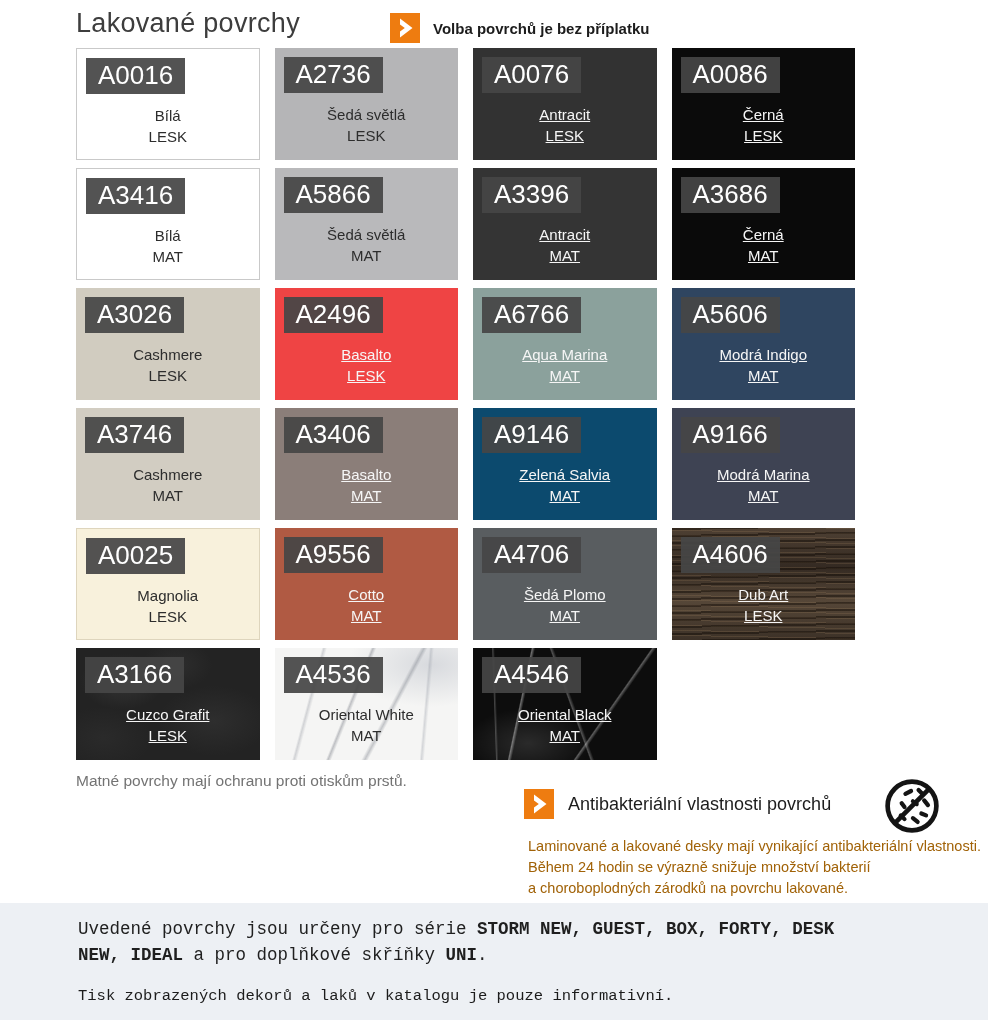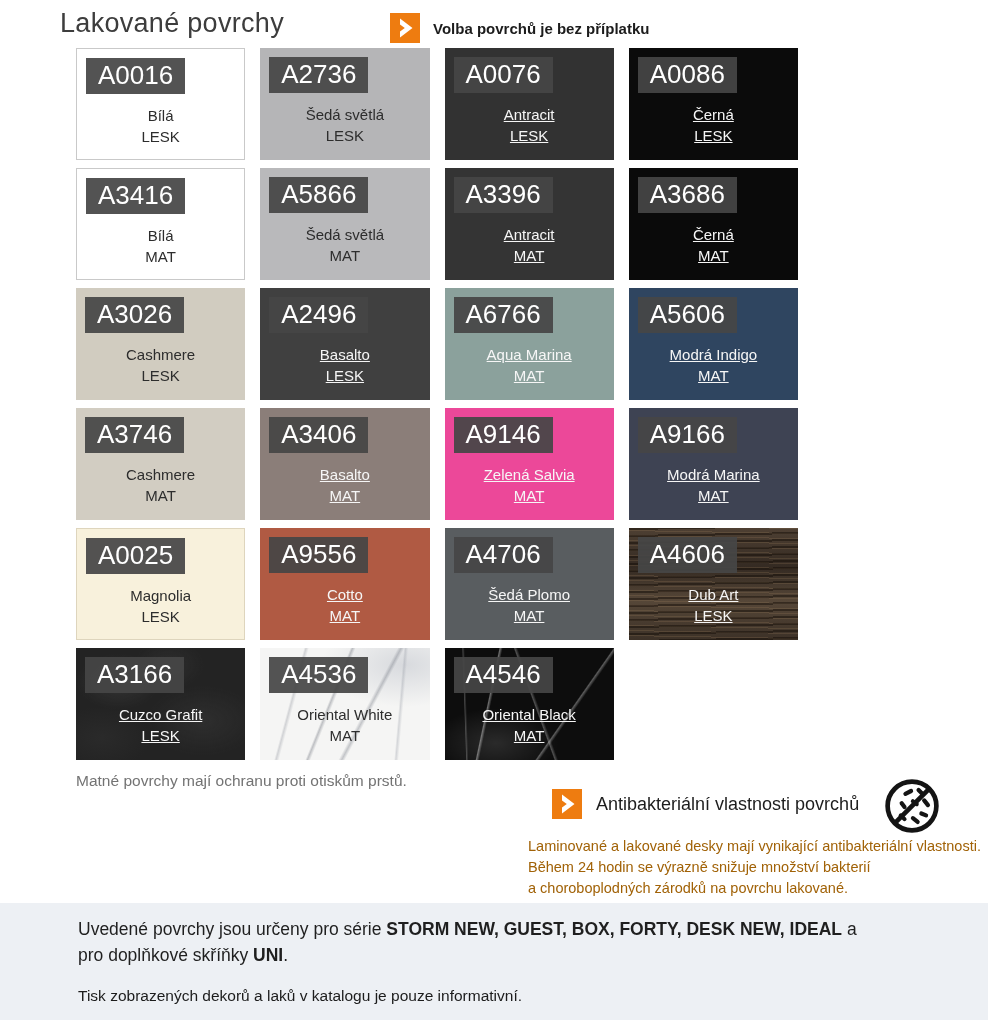--- a/index.html
+++ b/index.html
@@ -1,25 +1,25 @@
 <!DOCTYPE html>
 <html><head>
 <meta charset="utf-8">
 <style>
   html,body{margin:0;padding:0;background:#ffffff;}
   .page{position:relative;width:988px;height:1020px;background:#ffffff;overflow:hidden;
         font-family:"Liberation Sans", sans-serif;}
 
-  .title{position:absolute;left:60px;top:8px;font-size:27px;font-weight:400;color:#3d3d3d;letter-spacing:.3px;}
+  .title{position:absolute;left:76px;top:8px;font-size:27px;font-weight:400;color:#3d3d3d;letter-spacing:.3px;}
 
   .note-row{position:absolute;left:390px;top:13px;display:flex;align-items:center;gap:13px;}
   .arrow-box{width:30px;height:30px;display:block;}
   .note-text{font-size:15px;font-weight:700;color:#1c1c1c;}
 
-  .grid{position:absolute;left:76px;top:48px;width:722px;display:grid;
+  .grid{position:absolute;left:76px;top:48px;width:779px;display:grid;
         grid-template-columns:repeat(4,1fr);grid-auto-rows:112px;gap:8px 15px;}
   .swatch{position:relative;box-sizing:border-box;}
   .badge{position:absolute;left:9px;top:9px;background:rgba(70,70,70,.93);color:#ffffff;
          font-size:26px;line-height:1.08;padding:3px 12px 5px;white-space:nowrap;}
   .sname{position:absolute;left:0;top:58px;width:100%;text-align:center;font-size:15px;}
   .sfinish{position:absolute;left:0;top:79px;width:100%;text-align:center;font-size:15px;}
   .text-dark .sname,.text-dark .sfinish{color:#2d2d2d;}
   .text-light .sname,.text-light .sfinish{color:#f6f6f6;text-decoration:underline;}
 
   .tex-wood-dark{background-color:#46392c;background-image:
@@ -39,26 +39,26 @@
     radial-gradient(120px 60px at 85% 15%, rgba(203,206,212,.7), transparent 70%);}
   .tex-marble-black{background-color:#0d0d0d;background-image:
     linear-gradient(102deg, transparent 28%, rgba(255,255,255,.40) 28.6%, transparent 30%),
     linear-gradient(70deg, transparent 52%, rgba(255,255,255,.28) 52.6%, transparent 54%),
     linear-gradient(125deg, transparent 68%, rgba(255,255,255,.33) 68.6%, transparent 70%),
     linear-gradient(88deg, transparent 12%, rgba(255,255,255,.22) 12.5%, transparent 13.6%),
     radial-gradient(90px 50px at 30% 85%, rgba(255,255,255,.12), transparent 70%);}
 
   .fingerprint-note{position:absolute;left:76px;top:772px;font-size:15.5px;color:#737373;}
 
-  .anti-head{position:absolute;left:552px;top:789px;display:flex;align-items:center;gap:14px;}
+  .anti-head{position:absolute;left:524px;top:789px;display:flex;align-items:center;gap:14px;}
   .anti-heading{font-size:18px;color:#1d1d1d;}
   .bacteria-icon{position:absolute;left:882px;top:776px;width:60px;height:60px;}
   .anti-body{position:absolute;left:528px;top:836px;font-size:14.5px;color:#a16207;line-height:1.45;}
 
-  .footer{position:absolute;left:0;top:903px;width:988px;height:117px;background:#edf0f4;}
+  .footer{position:absolute;left:0;top:903px;width:988px;height:117px;background:#edf0f4;font-family:Liberation Mono, monospace;}
   .footer-series{position:absolute;left:78px;top:13px;width:790px;font-size:17.5px;
                  color:#1f1f1f;line-height:1.5;}
   .footer-series .b{font-weight:700;}
   .footer-info{position:absolute;left:78px;top:84px;font-size:15.5px;font-weight:400;color:#1c1c1c;}
 </style>
 </head>
 <body>
 
 <div class="page">
 
@@ -120,21 +120,21 @@
       <span class="sname">Černá</span>
       <span class="sfinish">MAT</span>
     </div>
 
     <div class="swatch text-dark" style="background: rgb(209, 204, 192);">
       <span class="badge">A3026</span>
       <span class="sname">Cashmere</span>
       <span class="sfinish">LESK</span>
     </div>
 
-    <div class="swatch text-light" style="background: #404040;">
+    <div class="swatch text-light" style="background: #ef4444;">
       <span class="badge">A2496</span>
       <span class="sname">Basalto</span>
       <span class="sfinish">LESK</span>
     </div>
 
     <div class="swatch text-light" style="background: rgb(139, 161, 156);">
       <span class="badge">A6766</span>
       <span class="sname">Aqua Marina</span>
       <span class="sfinish">MAT</span>
     </div>
@@ -150,21 +150,21 @@
       <span class="sname">Cashmere</span>
       <span class="sfinish">MAT</span>
     </div>
 
     <div class="swatch text-light" style="background: rgb(139, 126, 121);">
       <span class="badge">A3406</span>
       <span class="sname">Basalto</span>
       <span class="sfinish">MAT</span>
     </div>
 
-    <div class="swatch text-light" style="background: #ec4899;">
+    <div class="swatch text-light" style="background: #0c4a6e;">
       <span class="badge">A9146</span>
       <span class="sname">Zelená Salvia</span>
       <span class="sfinish">MAT</span>
     </div>
 
     <div class="swatch text-light" style="background: rgb(62, 67, 83);">
       <span class="badge">A9166</span>
       <span class="sname">Modrá Marina</span>
       <span class="sfinish">MAT</span>
     </div>

